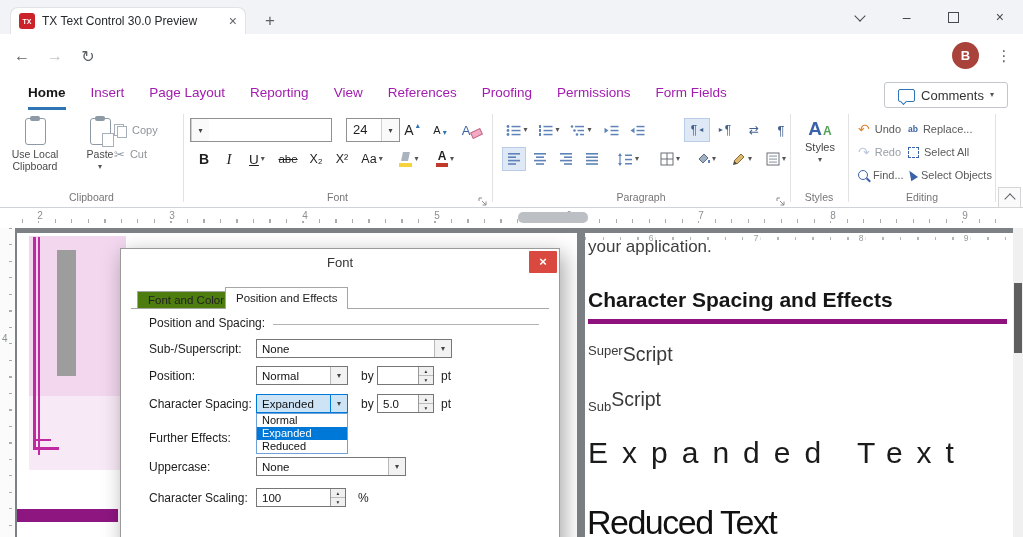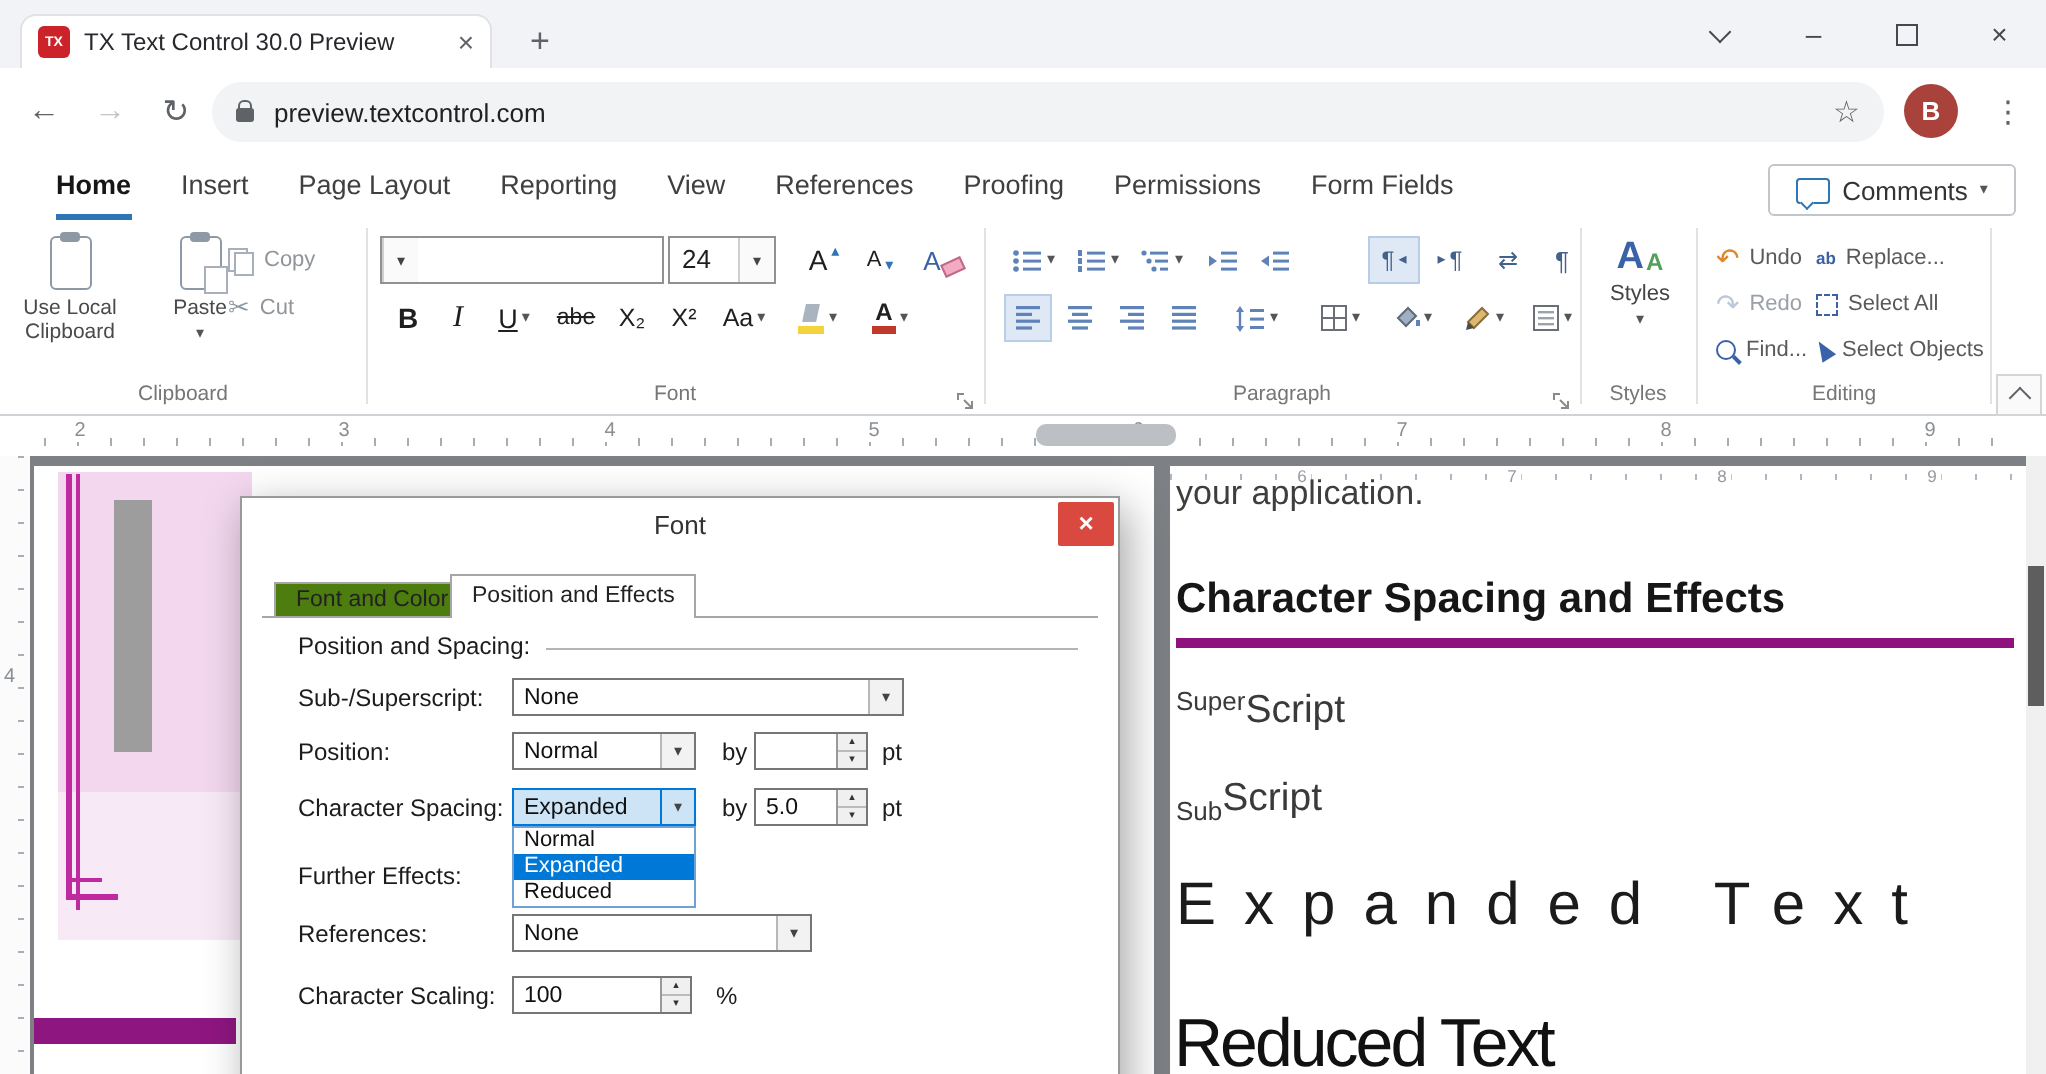--- a/index.html
+++ b/index.html
@@ -30,21 +30,21 @@
   .lock::before{content:"";position:absolute;left:1.2px;top:-4px;width:4.5px;height:4px;border:1.4px solid #5f6368;border-bottom:none;border-radius:3px 3px 0 0}
   #url{font-size:13px;color:#202124;flex:1}
   #star{font-size:15px;color:#5f6368;flex:none}
   #avatar{position:absolute;left:952px;top:8px;width:27px;height:27px;border-radius:50%;background:#a8423a;color:#fff;
        font-size:13px;font-weight:bold;display:flex;align-items:center;justify-content:center}
   #menu3{position:absolute;left:990px;top:8px;width:28px;height:28px;display:flex;align-items:center;justify-content:center;
        font-size:15px;color:#5f6368}
   
   #rtabs{position:absolute;left:0;top:78px;width:1023px;height:32px;background:#fff;display:flex;align-items:stretch;
        padding-left:28px;gap:25px;box-sizing:border-box}
-  .rtab{font-size:13.5px;color:#404040;line-height:30px;white-space:nowrap}
+  .rtab{font-size:13.5px;color:#a21caf;line-height:30px;white-space:nowrap}
   .rtab.active{font-weight:bold;color:#161616;border-bottom:3px solid #2e75b6}
   #comments{position:absolute;left:884px;top:82px;width:124px;height:26px;border:1px solid #c2c6cb;border-radius:3px;
        display:flex;align-items:center;justify-content:center;gap:6px;background:#fff;box-sizing:border-box}
   .bubble{position:relative;width:15px;height:11px;border:1.6px solid #2e75b6;border-radius:2px;flex:none}
   .bubble::after{content:"";position:absolute;left:2px;bottom:-3.6px;width:4px;height:4px;border-right:1.6px solid #2e75b6;
        border-bottom:1.6px solid #2e75b6;background:#fff;transform:rotate(45deg)}
   #comments span{font-size:13px;color:#333}
   .arr{font-size:8px;color:#555;line-height:1}
   
   #ribbon{position:absolute;left:0;top:110px;width:1023px;height:98px;background:#fff;border-bottom:1px solid #cfd2d6;box-sizing:border-box}
@@ -168,25 +168,20 @@
         <i class="maxbox"></i>
       </span>
     <span class="wc">×</span>
   </div>
 </div>
 
 <div id="toolbar">
   <span class="navbtn" style="left:8px">←</span>
   <span class="navbtn dis" style="left:41px">→</span>
   <span class="navbtn" style="left:74px">↻</span>
-  <div id="omnibox">
-    <i class="lock"></i>
-    <span id="url">preview.textcontrol.com</span>
-    <span id="star">☆</span>
-  </div>
   <span id="avatar">B</span>
   <span id="menu3">⋮</span>
 </div>
 
 <div id="rtabs">
   <span class="rtab active">Home</span>
   <span class="rtab">Insert</span>
   <span class="rtab">Page Layout</span>
   <span class="rtab">Reporting</span>
   <span class="rtab">View</span>
@@ -224,21 +219,21 @@
   </div>
   <div class="smbtn" style="left:114px;top:34px;width:62px;height:20px">
     <span style="font-size:13px;color:#8f99a3">✂</span>
     <span class="lbl">Cut</span>
   </div>
   <span class="glabel" style="left:0;width:183px">Clipboard</span>
 
   <div class="rcombo" style="left:190px;top:8px;width:142px;height:24px">
     <span class="ca">▾</span>
   </div>
-  <div class="rcombo" style="left:334px;top:8px;width:54px;height:24px">
+  <div class="rcombo" style="left:346px;top:8px;width:54px;height:24px">
     <span class="cv">24</span>
     <span class="ca">▾</span>
   </div>
   <div class="rb" style="left:400px;top:8px;width:24px;height:24px">
     <span style="font-size:14px">A</span>
     <b class="arr" style="color:#2e75b6;margin-top:-8px">▴</b>
   </div>
   <div class="rb" style="left:428px;top:8px;width:24px;height:24px">
     <span style="font-size:11px">A</span>
     <b class="arr" style="color:#2e75b6;margin-top:6px">▾</b>
@@ -589,21 +584,21 @@
     <span class="sv">5.0</span>
     <span class="sb">
         <i>▴</i>
         <i>▾</i>
       </span>
   </div>
   <span class="dlab" style="left:320px;top:148px">pt</span>
 
   <span class="dlab" style="left:28px;top:182px">Further Effects:</span>
 
-  <span class="dlab" style="left:28px;top:211px">References:</span>
+  <span class="dlab" style="left:28px;top:211px">Uppercase:</span>
   <div class="combo" style="left:135px;top:208px;width:150px">
     <span class="cv">None</span>
     <span class="ca">▾</span>
   </div>
 
   <span class="dlab" style="left:28px;top:242px">Character Scaling:</span>
   <div class="spin" style="left:135px;top:239px;width:90px">
     <span class="sv">100</span>
     <span class="sb">
         <i>▴</i>

